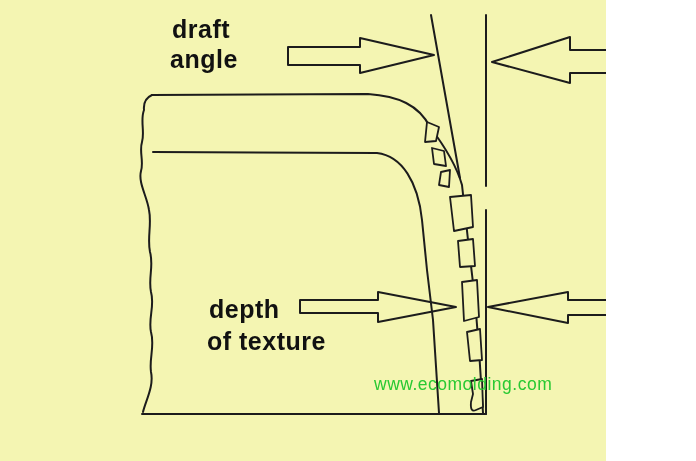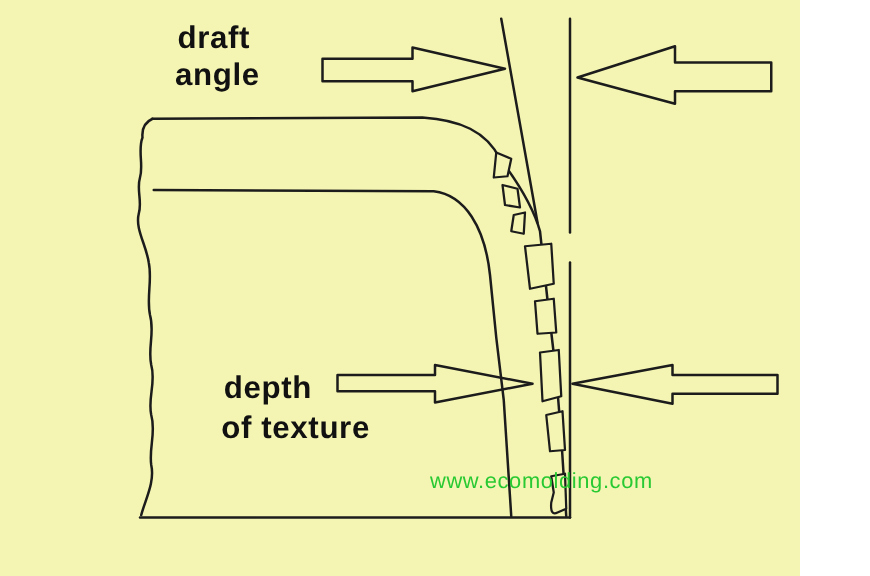--- a/index.html
+++ b/index.html
@@ -2,24 +2,25 @@
 <html style="--bg: #f4f5b2; --line: #1c1c1c; --wm: #28c932;"><head>
 <meta charset="utf-8">
 <style>
   html,body{margin:0;padding:0;}
   body{
     font-family:"Liberation Sans", sans-serif;
     background:#ffffff;
   }
   .stage{
     position:relative;
-    width:640px;
+    width:576px;
     height:461px;
     background:var(--bg,#f4f5b2);
     overflow:hidden;
+    padding-left:30px;
   }
   svg{display:block;}
   .stroke{
     fill:none;
     stroke:var(--line,#1c1c1c);
     stroke-width:2;
     stroke-linecap:round;
     stroke-linejoin:round;
   }
   .bump{

